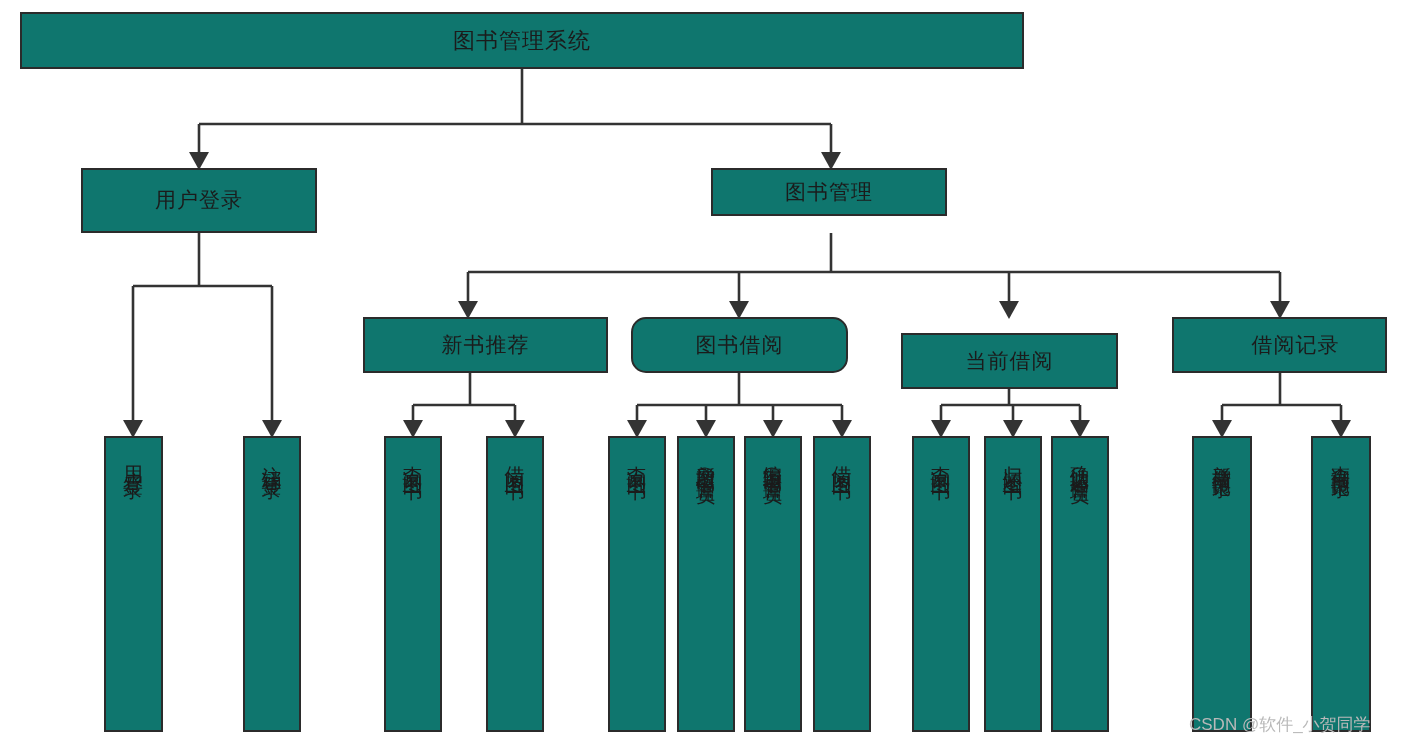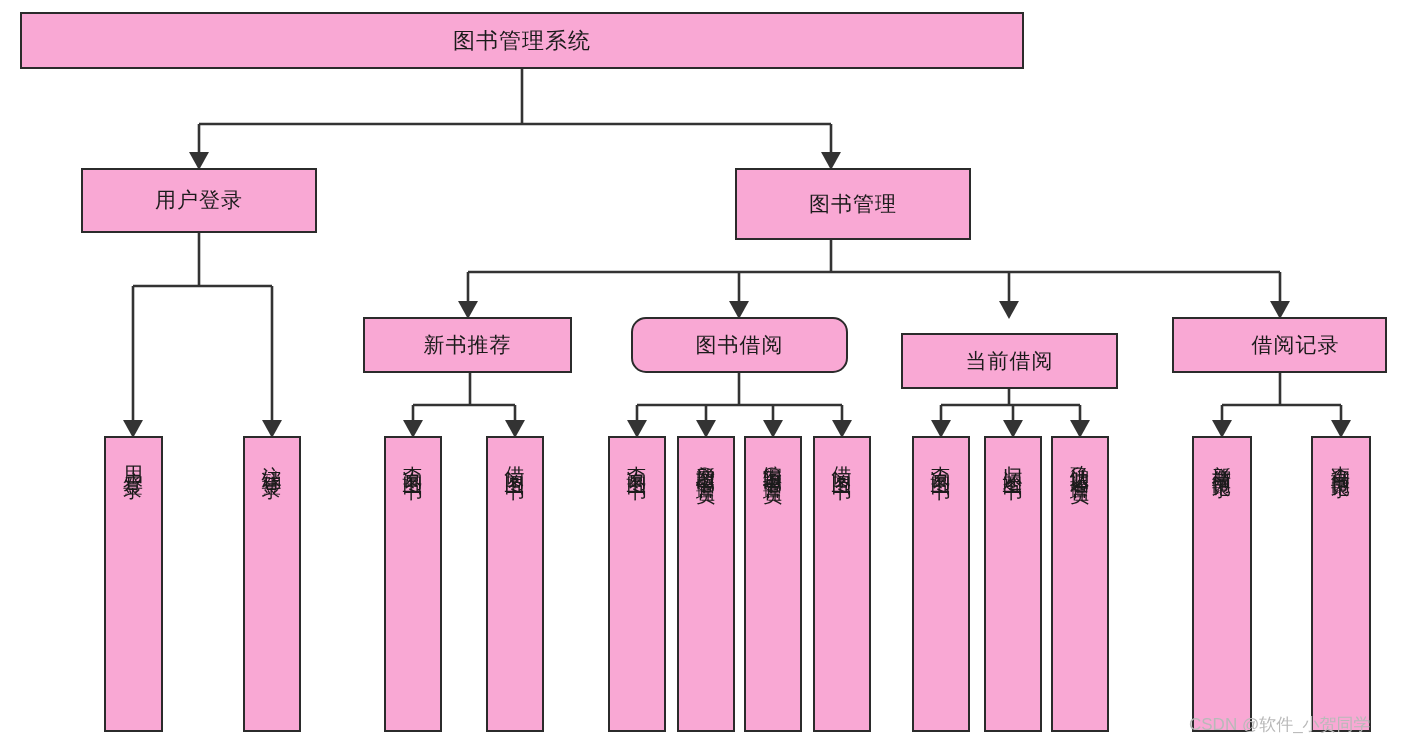--- a/index.html
+++ b/index.html
@@ -21,21 +21,21 @@
     position: absolute;
     left: 0;
     top: 0;
     width: 1405px;
     height: 747px;
     pointer-events: none;
   }
   .node {
     position: absolute;
     box-sizing: border-box;
-    background: #f9a8d4;
+    background: #0f766e;
     border: 2px solid #2b2b2b;
     display: flex;
     align-items: center;
     justify-content: center;
     color: #1b1b1b;
     z-index: 2;
   }
   .node .lbl {
     display: block;
     text-align: center;
@@ -133,25 +133,25 @@
     </g>
   </svg>
 
   <div class="node root h" style="left:20px; top:12px; width:1004px; height:57px;">
     <span class="lbl">图书管理系统</span>
   </div>
 
   <div class="node h" style="left:81px; top:168px; width:236px; height:65px;">
     <span class="lbl">用户登录</span>
   </div>
-  <div class="node h" style="left:711px; top:168px; width:236px; height:72px;margin-left:24px;">
+  <div class="node h" style="left:711px; top:168px; width:236px; height:48px;">
     <span class="lbl">图书管理</span>
   </div>
 
-  <div class="node h" style="left:363px; top:317px; width:209px; height:56px;">
+  <div class="node h" style="left:363px; top:317px; width:245px; height:56px;">
     <span class="lbl">新书推荐</span>
   </div>
   <div class="node h" style="left:631px; top:317px; width:217px; height:56px;border-radius:15px;">
     <span class="lbl">图书借阅</span>
   </div>
   <div class="node h" style="left:901px; top:317px; width:217px; height:56px;margin-top:16px;">
     <span class="lbl">当前借阅</span>
   </div>
   <div class="node h" style="left:1172px; top:317px; width:215px; height:56px;padding-left:32px;">
     <span class="lbl">借阅记录</span>

